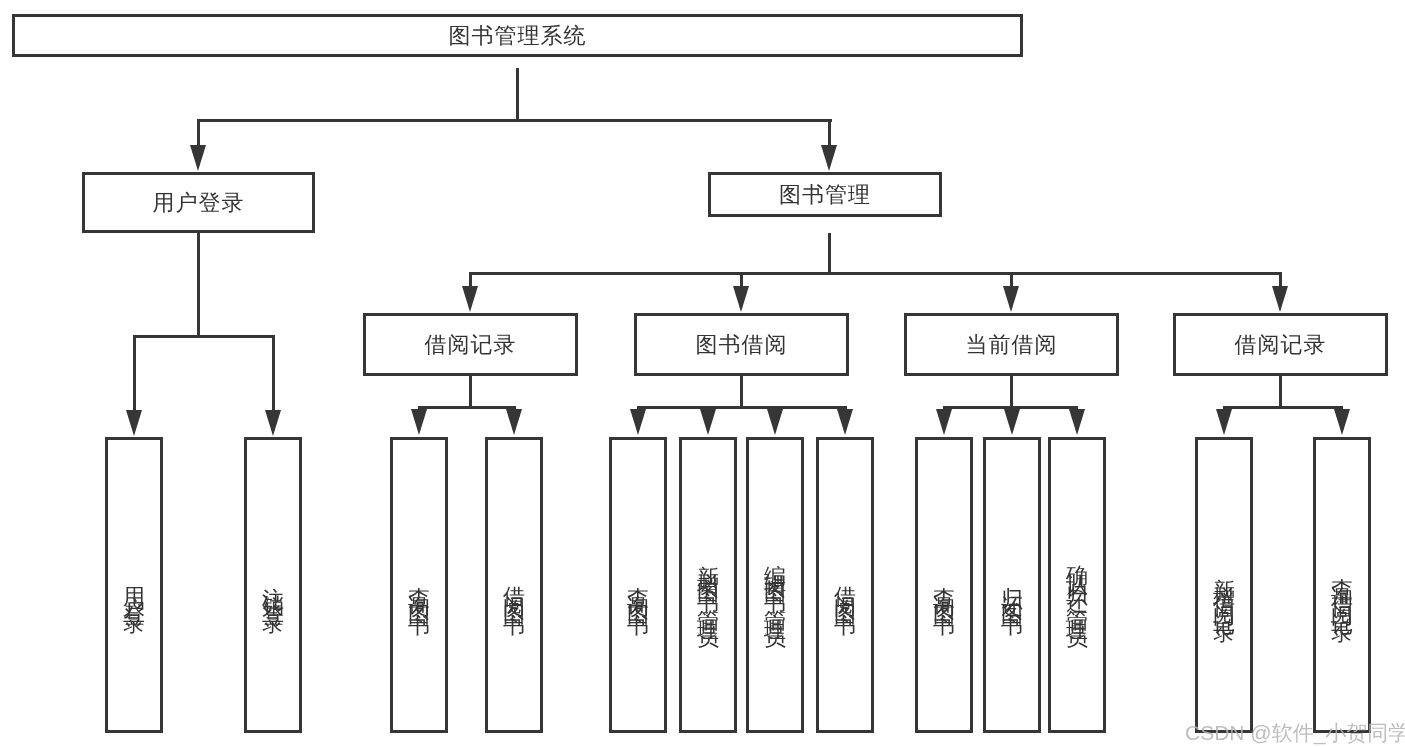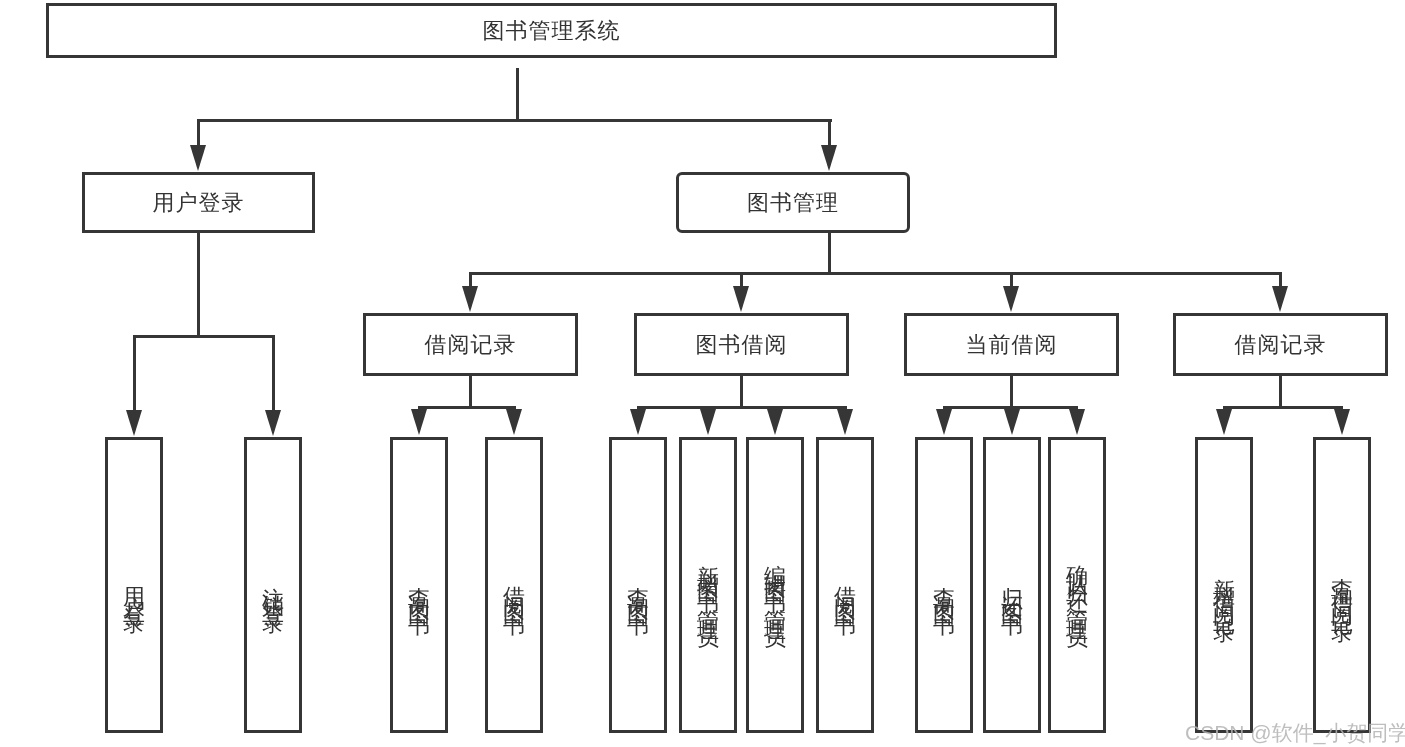--- a/index.html
+++ b/index.html
@@ -60,31 +60,31 @@
     opacity: 0.85;
     z-index: 5;
     white-space: nowrap;
   }
 </style>
 </head>
 <body>
 
 <div class="canvas">
 
-  <div class="box" style="left:12px; top:3px; width:1011px; height:55px;margin-left:34px;">图书管理系统</div>
+  <div class="box" style="left:12px; top:14px; width:1011px; height:43px;">图书管理系统</div>
 
   <div class="vline" style="left:516px; top:68px; width:3px; height:53px;"></div>
   <div class="hline" style="left:197px; top:119px; width:635px; height:3px;"></div>
   <div class="vline" style="left:197px; top:120px; width:3px; height:27px;"></div>
   <div class="vline" style="left:828px; top:120px; width:3px; height:27px;"></div>
   <div class="arrow" style="left:190px; top:145px;"></div>
   <div class="arrow" style="left:821px; top:145px;"></div>
 
   <div class="box" style="left:82px; top:172px; width:233px; height:61px;">用户登录</div>
-  <div class="box" style="left:676px; top:172px; width:234px; height:61px;border-radius:6px;">图书管理</div>
+  <div class="box" style="left:708px; top:172px; width:234px; height:45px;">图书管理</div>
 
   <div class="vline" style="left:197px; top:233px; width:3px; height:104px;"></div>
   <div class="hline" style="left:133px; top:335px; width:142px; height:3px;"></div>
   <div class="vline" style="left:133px; top:336px; width:3px; height:76px;"></div>
   <div class="vline" style="left:272px; top:336px; width:3px; height:76px;"></div>
   <div class="arrow" style="left:126px; top:410px;"></div>
   <div class="arrow" style="left:265px; top:410px;"></div>
 
   <div class="vline" style="left:828px; top:233px; width:3px; height:41px;"></div>
   <div class="hline" style="left:469px; top:272px; width:813px; height:3px;"></div>

